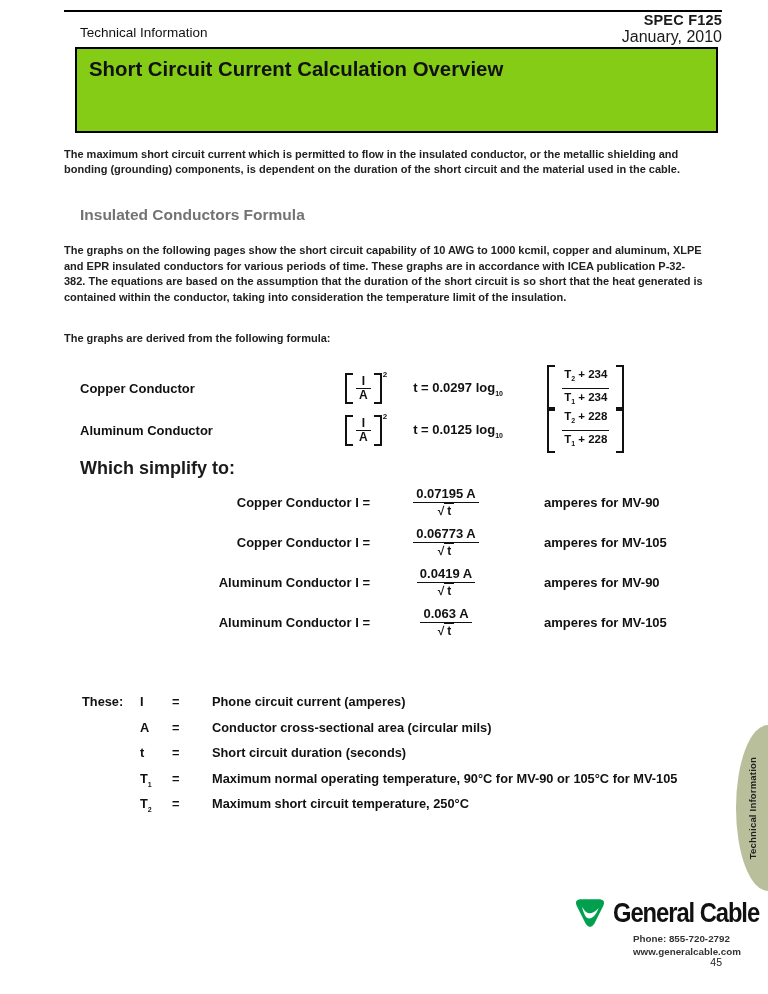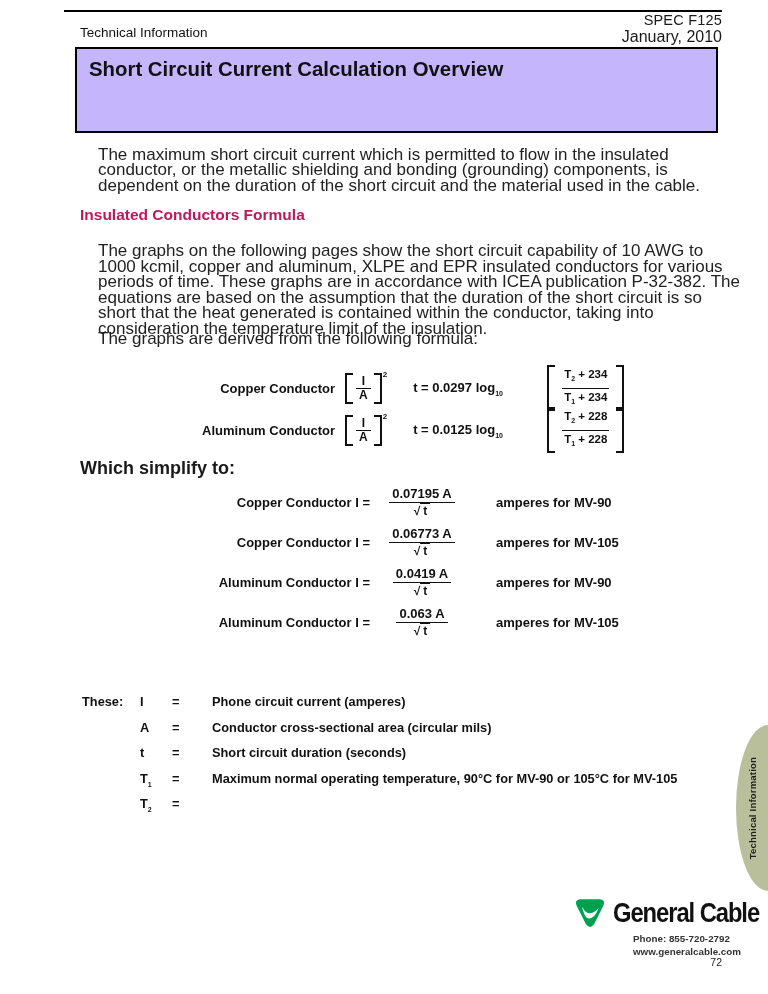--- a/index.html
+++ b/index.html
@@ -3,58 +3,58 @@
 <meta charset="utf-8">
 <style>
   html,body{margin:0;padding:0;}
   body{
     width:768px;height:994px;position:relative;background:#ffffff;
     font-family:"Liberation Sans",sans-serif;color:#1a1a1a;overflow:hidden;
   }
   
   .top-rule{position:absolute;left:64px;top:10px;width:658px;height:2px;background:#000;}
   .doc-type{position:absolute;left:80px;top:25px;font-size:13.5px;color:#111;}
-  .spec{position:absolute;right:46px;top:12px;font-size:14.5px;font-weight:normal;letter-spacing:.2px;}
+  .spec{position:absolute;right:46px;top:12px;font-size:14.5px;font-weight:bold;letter-spacing:.2px;}
   .spec-date{position:absolute;right:46px;top:28px;font-size:16px;}
   
   .banner{position:absolute;left:75px;top:47px;width:643px;height:86px;
-    background:#c4b5fd;border:2px solid #000;box-sizing:border-box;}
+    background:#84cc16;border:2px solid #000;box-sizing:border-box;}
   .banner-title{margin:8px 0 0 12px;font-size:21px;font-weight:bold;color:#111;
     transform:scaleX(.97);transform-origin:left;white-space:nowrap;}
   
-  .para{position:absolute;left:98px;width:642px;font-size:17px;line-height:15.4px;color:#222;}
+  .para{position:absolute;left:64px;width:642px;font-size:11px;line-height:15.4px;color:#222;font-weight:bold;}
   .intro{top:147px;}
-  .section-heading{position:absolute;left:80px;top:206px;font-size:15.5px;font-weight:bold;color:#be185d;}
+  .section-heading{position:absolute;left:80px;top:206px;font-size:15.5px;font-weight:bold;color:#737373;}
   .body2{top:243px;line-height:15.6px;}
   .derived-intro{top:331px;}
   
   .formula-rows{position:absolute;left:80px;top:368px;width:620px;font-weight:bold;font-size:13px;color:#111;}
   .f-row{display:flex;align-items:center;height:40px;}
   .f-row + .f-row{margin-top:2px;}
-  .f-label{width:255px;text-align:right;}
+  .f-label{width:255px;}
   .bgroup{display:inline-flex;align-items:stretch;margin-left:10px;position:relative;}
   .br{width:6px;}
   .br.l{border-left:2px solid #111;border-top:2px solid #111;border-bottom:2px solid #111;}
   .br.r{border-right:2px solid #111;border-top:2px solid #111;border-bottom:2px solid #111;}
   .stack{display:inline-flex;flex-direction:column;align-items:center;justify-content:center;
     padding:2px 3px;font-size:12px;line-height:13px;}
   .stack .den{border-top:1.8px solid #111;padding:0 3px;}
   .exp{font-size:8px;align-self:flex-start;margin-top:-3px;margin-left:1px;}
   .f-mid{margin-left:26px;width:122px;white-space:nowrap;}
   .logsub{font-size:7px;vertical-align:sub;}
   .t-stack{display:inline-flex;flex-direction:column;align-items:center;justify-content:center;
     padding:2px 7px;font-size:11.5px;line-height:14px;}
   .t-stack .top{border-bottom:1.6px solid #111;padding:0 2px 1px;}
   .t-stack .bot{padding:1px 2px 0;}
   .tsub{font-size:7px;vertical-align:sub;}
   .t-bgroup{margin-left:12px;}
   
   .simplify-label{position:absolute;left:80px;top:458px;font-weight:bold;font-size:18px;}
   .simplified{position:absolute;left:80px;top:482px;width:620px;font-weight:bold;font-size:13px;color:#111;}
-  .s-row{display:flex;align-items:center;height:40px;}
+  .s-row{display:flex;align-items:center;height:40px;gap:24px;}
   .s-label{width:290px;text-align:right;}
   .s-frac{min-width:80px;margin-left:12px;display:inline-flex;flex-direction:column;align-items:center;text-align:center;}
   .s-num{border-bottom:1.6px solid #111;padding:0 3px 1px;white-space:nowrap;}
   .s-sqrt{font-size:12px;padding-top:1px;}
   .radicand{border-top:1.5px solid #111;padding:0 3px;}
   .s-note{margin-left:34px;white-space:nowrap;}
   
   .where{position:absolute;left:82px;top:692px;font-weight:bold;font-size:12.8px;line-height:20px;color:#111;}
   .w-wrap{display:flex;}
   .w-label{width:58px;}
@@ -205,33 +205,34 @@
         <span class="w-desc">Short circuit duration (seconds)</span>
       </div>
       <div class="w-row">
         <span class="w-sym"><span>T</span><span class="tsub">1</span></span>
         <span class="w-eq">=</span>
         <span class="w-desc">Maximum normal operating temperature, 90°C for MV-90 or 105°C for MV-105</span>
       </div>
       <div class="w-row">
         <span class="w-sym"><span>T</span><span class="tsub">2</span></span>
         <span class="w-eq">=</span>
+        <span class="w-desc">Maximum short circuit temperature, 250°C</span>
       </div>
     </div>
   </div>
 </div>
 
 <div class="side-tab">
   <span class="vtext">Technical Information</span>
 </div>
 
 <div class="logo">
   <svg class="logo-mark" viewBox="0 0 100 100" xmlns="http://www.w3.org/2000/svg">
     <path d="M22 12 L78 12 Q94 14 87 30 L62 80 Q50 98 38 80 L13 30 Q6 14 22 12 Z" fill="#00a04e"></path>
     <path d="M28 32 C38 52 52 60 74 36 C62 68 44 72 36 56 C32 48 29 39 28 32 Z" fill="#ffffff"></path>
   </svg>
   <span class="brand">General Cable</span>
 </div>
 <div class="contact">
   <div>Phone: 855-720-2792</div>
   <div>www.generalcable.com</div>
 </div>
-<div class="page-num">72</div>
+<div class="page-num">45</div>
 
 </body></html>

